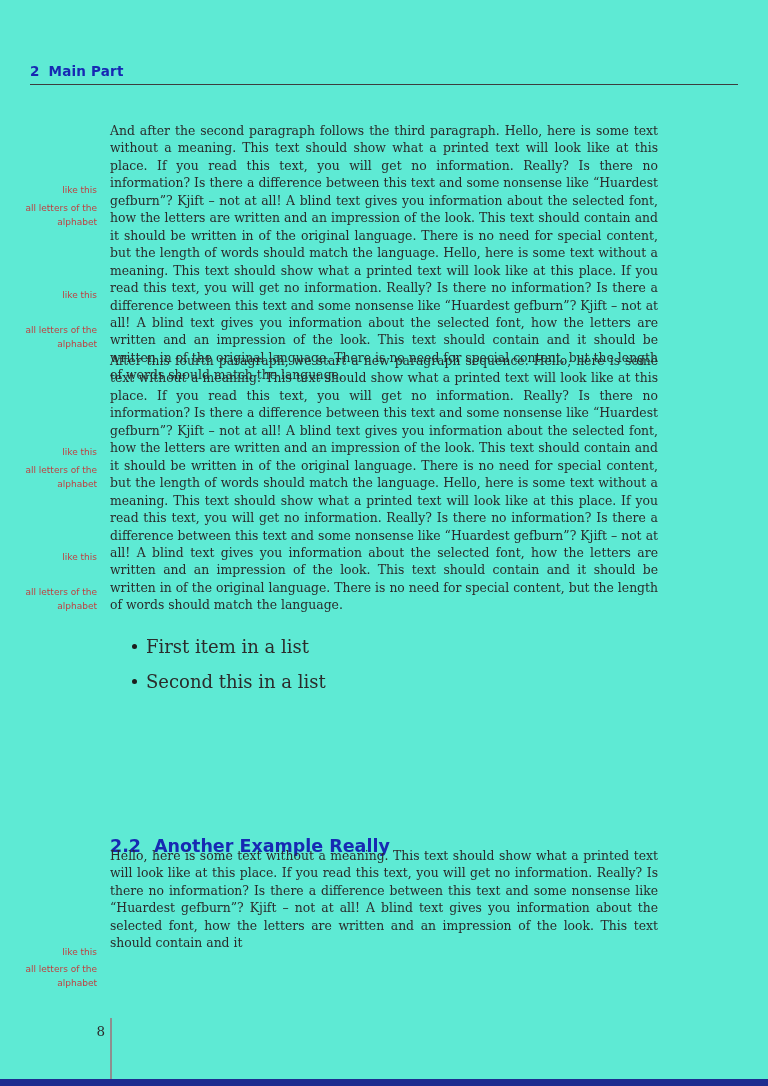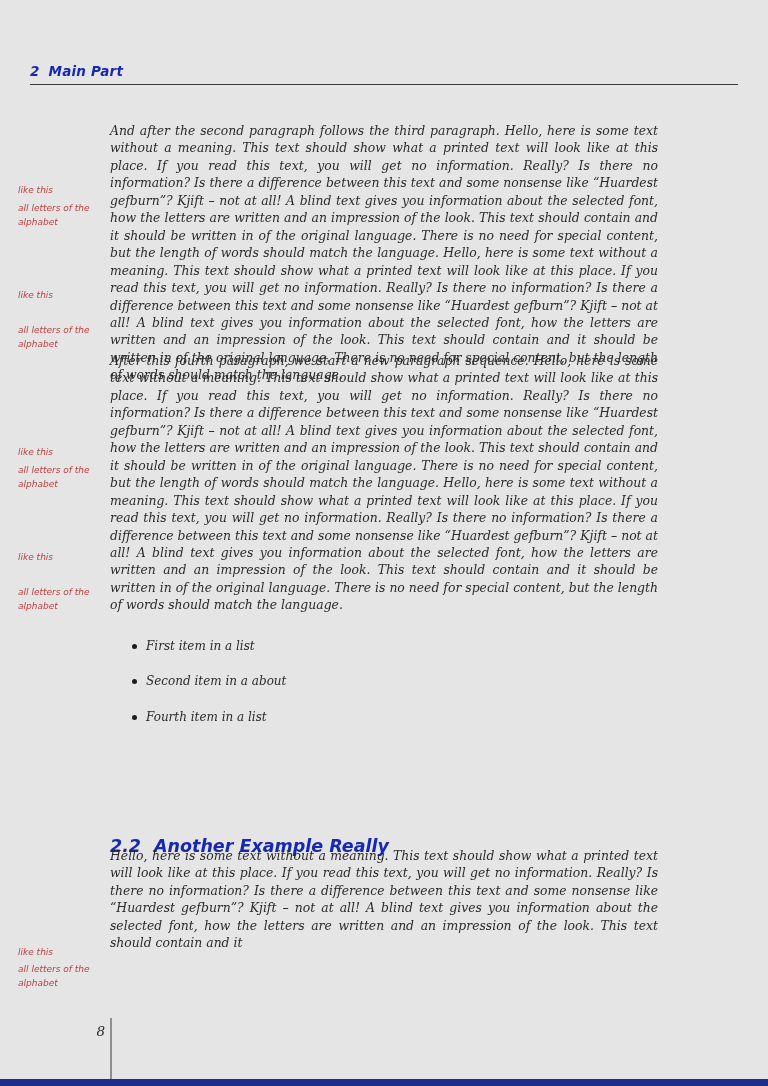--- a/index.html
+++ b/index.html
@@ -1,24 +1,23 @@
 <!DOCTYPE html>
 <html><head>
 <meta charset="utf-8">
 <style>
   * { margin: 0; padding: 0; box-sizing: border-box; }
   html, body { background: #ffffff; }
   .page {
     position: relative;
     width: 768px;
     height: 1086px;
-    background: #e5e5e5;
+    background: #5eead4;
     overflow: hidden;
     font-family: "DejaVu Serif", serif;
-    font-style: italic;
   }
   
   .page-header {
     position: absolute;
     left: 30px;
     top: 63px;
     font-family: "DejaVu Sans", sans-serif;
     font-weight: bold;
     font-size: 13.5px;
     color: #1729b3;
@@ -32,21 +31,21 @@
     top: 84px;
     width: 708px;
     height: 1px;
     background: #3d3d3d;
   }
   
   .mnote {
     position: absolute;
     left: 18px;
     width: 79px;
-    text-align: left;
+    text-align: right;
     font-family: "DejaVu Sans", sans-serif;
     font-size: 9px;
     line-height: 13.5px;
     color: #bf4040;
   }
   .n1  { top: 184px; }
   .n2  { top: 202px; }
   .n3  { top: 289px; }
   .n4  { top: 324px; }
   .n5  { top: 446px; }
@@ -75,21 +74,21 @@
     position: absolute;
     left: 110px;
     top: 638px;
     width: 548px;
   }
   .li {
     position: relative;
     padding-left: 36px;
     margin-bottom: 17.8px;
     font-family: "DejaVu Serif", serif;
-    font-size: 12px;
+    font-size: 18px;
     line-height: 17.45px;
     color: #2b2b2b;
   }
   .bullet {
     position: absolute;
     left: 22px;
     top: 6px;
     width: 5px;
     height: 5px;
     border-radius: 50%;
@@ -159,25 +158,21 @@
   <p class="body para1">And after the second paragraph follows the third paragraph. Hello, here is some text without a meaning. This text should show what a printed text will look like at this place. If you read this text, you will get no information. Really? Is there no information? Is there a difference between this text and some nonsense like “Huardest gefburn”? Kjift – not at all! A blind text gives you information about the selected font, how the letters are written and an impression of the look. This text should contain and it should be written in of the original language. There is no need for special content, but the length of words should match the language. Hello, here is some text without a meaning. This text should show what a printed text will look like at this place. If you read this text, you will get no information. Really? Is there no information? Is there a difference between this text and some nonsense like “Huardest gefburn”? Kjift – not at all! A blind text gives you information about the selected font, how the letters are written and an impression of the look. This text should contain and it should be written in of the original language. There is no need for special content, but the length of words should match the language.</p>
   <p class="body para2">After this fourth paragraph, we start a new paragraph sequence. Hello, here is some text without a meaning. This text should show what a printed text will look like at this place. If you read this text, you will get no information. Really? Is there no information? Is there a difference between this text and some nonsense like “Huardest gefburn”? Kjift – not at all! A blind text gives you information about the selected font, how the letters are written and an impression of the look. This text should contain and it should be written in of the original language. There is no need for special content, but the length of words should match the language. Hello, here is some text without a meaning. This text should show what a printed text will look like at this place. If you read this text, you will get no information. Really? Is there no information? Is there a difference between this text and some nonsense like “Huardest gefburn”? Kjift – not at all! A blind text gives you information about the selected font, how the letters are written and an impression of the look. This text should contain and it should be written in of the original language. There is no need for special content, but the length of words should match the language.</p>
 
   <div class="list">
     <div class="li">
       <span class="bullet"></span>
       <span>First item in a list</span>
     </div>
     <div class="li">
       <span class="bullet"></span>
-      <span>Second item in a about</span>
-    </div>
-    <div class="li">
-      <span class="bullet"></span>
-      <span>Fourth item in a list</span>
+      <span>Second this in a list</span>
     </div>
   </div>
 
   <div class="section-heading">
     <span class="sec-num">2.2</span><span>Another Example Really</span>
   </div>
 
   <p class="body para3">Hello, here is some text without a meaning. This text should show what a printed text will look like at this place. If you read this text, you will get no information. Really? Is there no information? Is there a difference between this text and some nonsense like “Huardest gefburn”? Kjift – not at all! A blind text gives you information about the selected font, how the letters are written and an impression of the look. This text should contain and it</p>
 
   <div class="footer-pagenum">8</div>

